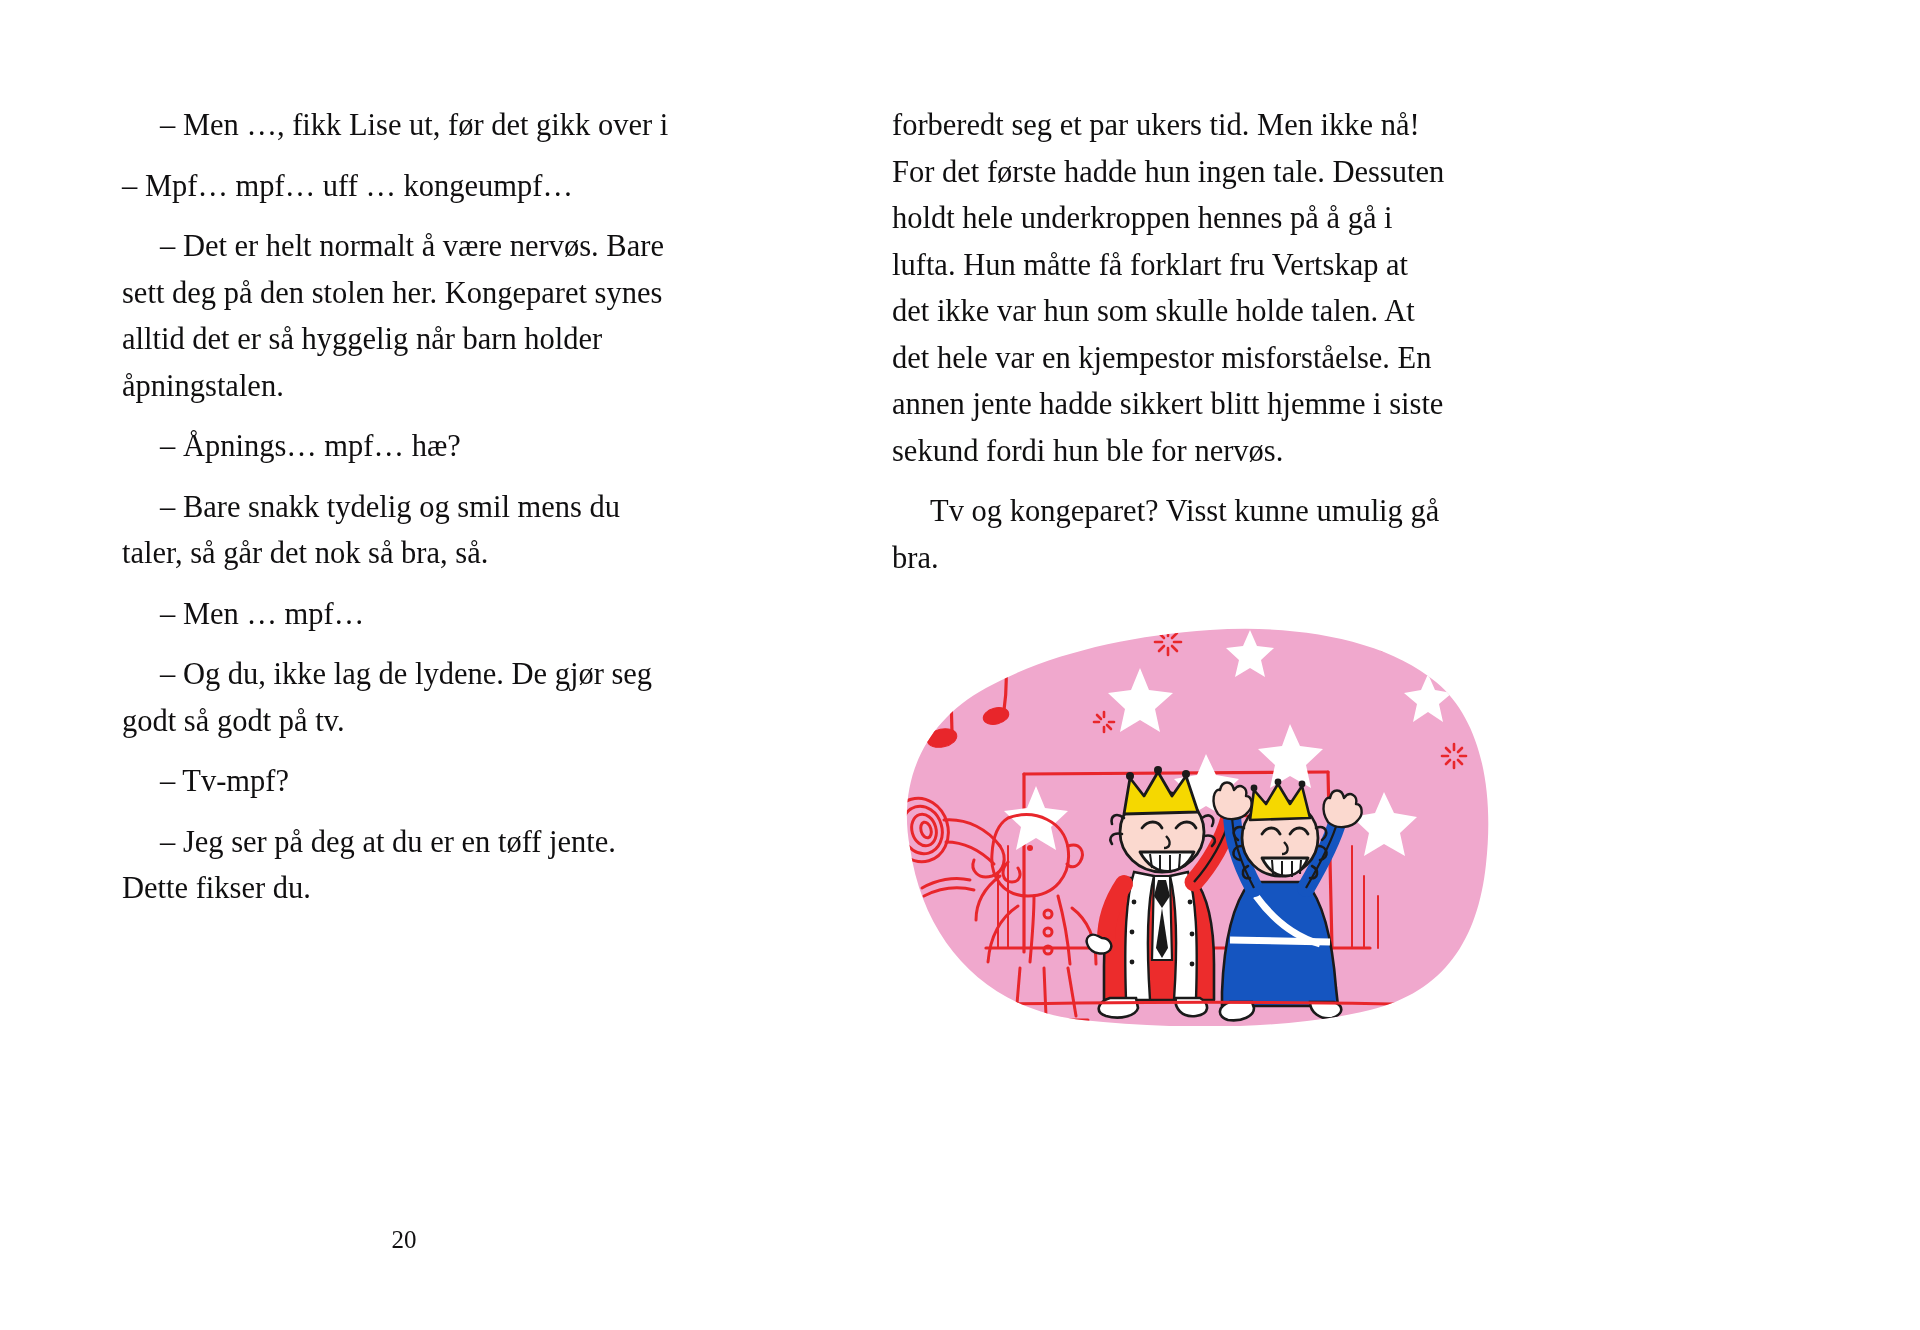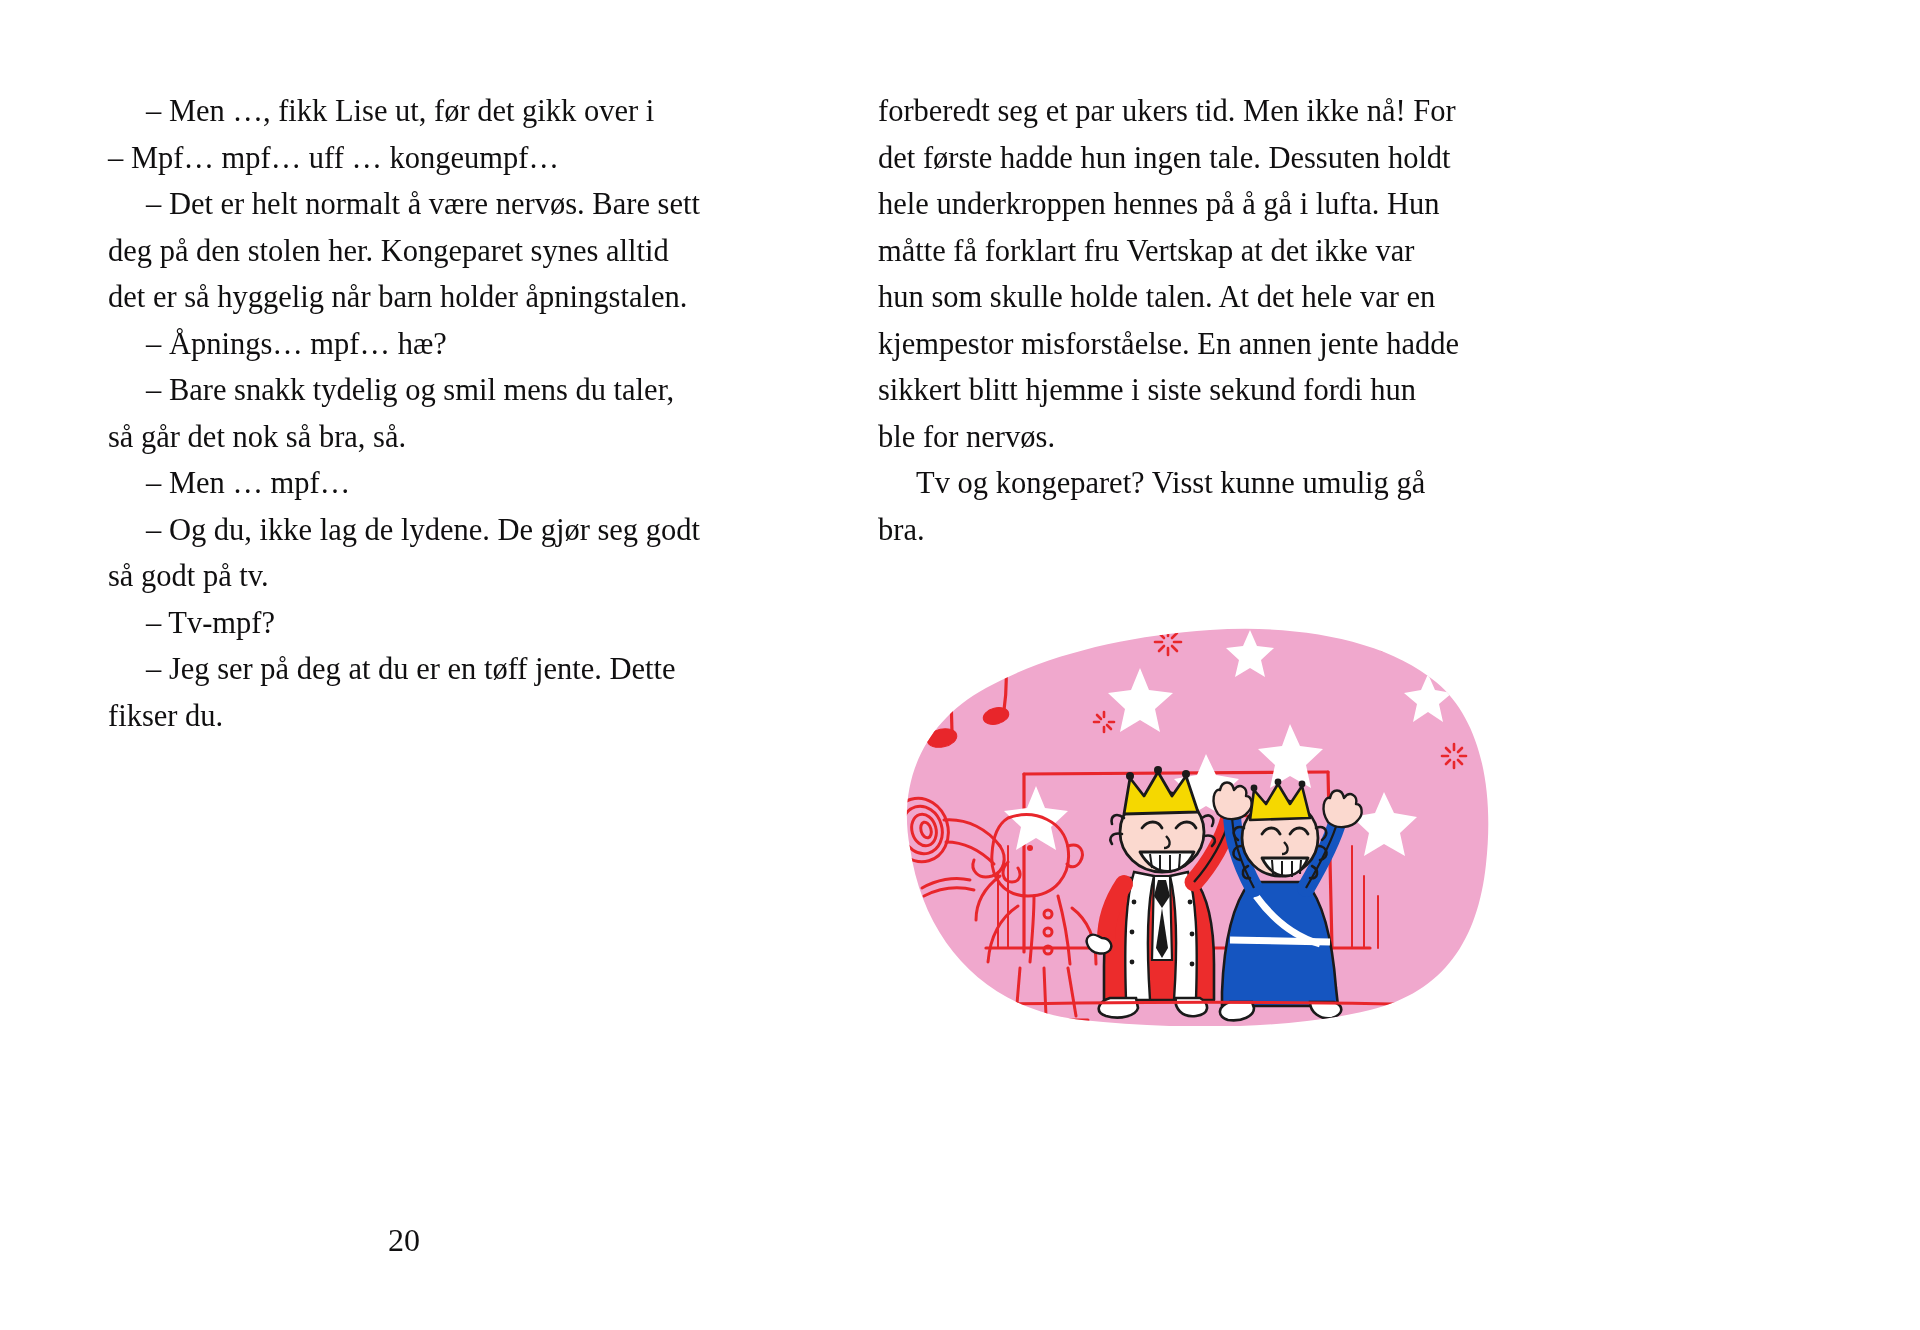--- a/index.html
+++ b/index.html
@@ -27,34 +27,34 @@
     top: 88px;
     font-size: 30.5px;
     line-height: 46.5px;
     color: #100f10;
     text-align: left;
   }
   .page-left  { left: 108px; width: 592px; }
   .page-right { left: 878px; width: 582px; }
 
   .para {
-    margin: 0;
+    margin: 14px;
     text-indent: 38px;
     hyphens: none;
     font-family: Liberation Serif, serif;
   }
   .para.no-indent { text-indent: 0; }
 
   .page-number {
     position: absolute;
     left: 108px;
     width: 592px;
     top: 1222px;
     text-align: center;
-    font-size: 32px;
+    font-size: 25px;
     line-height: 36px;
     color: #100f10;
   }
 
   
   .illustration {
     position: absolute;
     left: 858px;
     top: 596px;
     width: 640px;

